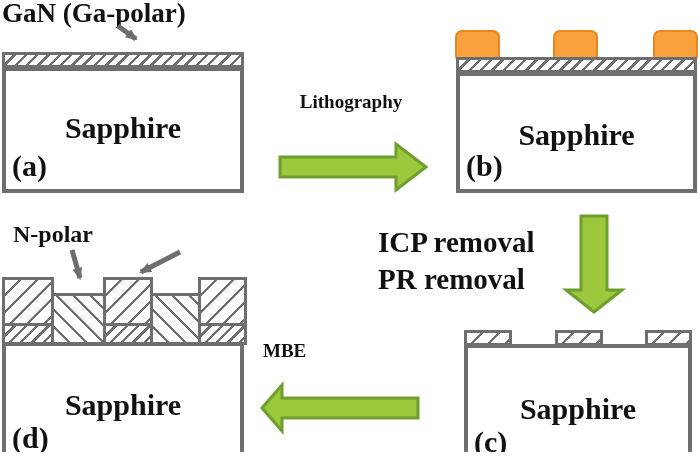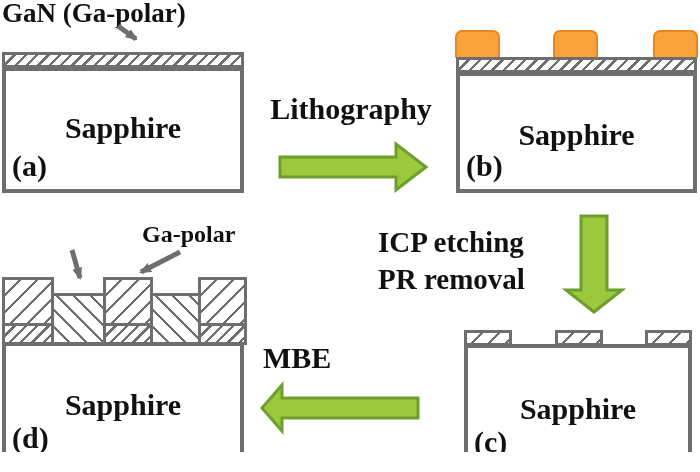--- a/index.html
+++ b/index.html
@@ -13,21 +13,21 @@
   .sapphire-box{border:4px solid var(--outline_gray,#6e6e6e);background:#fff;}
   .thin-layer{border:3px solid var(--outline_gray,#6e6e6e);}
   .hatch-fine{background:#fff repeating-linear-gradient(135deg,rgba(0,0,0,0) 0 5.5px,var(--outline_gray,#6e6e6e) 5.5px 8px);}
   .hatch-ga{background:#fff repeating-linear-gradient(135deg,rgba(0,0,0,0) 0 9.5px,var(--outline_gray,#6e6e6e) 9.5px 12px);}
   .hatch-n{background:#fff repeating-linear-gradient(45deg,rgba(0,0,0,0) 0 9.5px,var(--outline_gray,#6e6e6e) 9.5px 12px);}
   .pr-block{background:var(--pr_fill,#f9a13c);border:2px solid var(--pr_stroke,#e8871e);border-radius:7px 7px 3px 3px;}
   .col-strip{position:absolute;left:-3px;right:-3px;bottom:-3px;height:16px;border:3px solid var(--outline_gray,#6e6e6e);}
   
   .substrate-label{left:0;right:0;text-align:center;font-size:30px;line-height:1;}
   .id-label{font-size:30px;line-height:1;}
-  .step-label{font-size:30px;line-height:1.2;}
+  .step-label{font-size:19px;line-height:1.2;}
   .annot-label{font-size:24px;line-height:1;}
   .gan-label{font-size:27px;line-height:1;}
   .icp-label{font-size:29px;line-height:37px;}
   svg{display:block;overflow:visible;}
 </style>
 </head>
 <body>
 
 <div id="scene">
 
@@ -58,21 +58,21 @@
     <div class="abs pr-block" style="left:553px;top:30px;width:45px;height:29px;"></div>
     <div class="abs pr-block" style="left:653px;top:30px;width:45px;height:29px;"></div>
     <div class="abs thin-layer hatch-fine" style="left:456px;top:57px;width:241px;height:16px;"></div>
     <div class="abs sapphire-box" style="left:456px;top:72px;width:241px;height:121px;">
       <div class="abs substrate-label" style="top:44px;">Sapphire</div>
       <div class="abs id-label" style="left:6px;bottom:8px;">(b)</div>
     </div>
   </div>
 
   <div class="abs" style="left:378px;top:224px;">
-    <div class="icp-label">ICP etching</div>
+    <div class="icp-label">ICP removal</div>
     <div class="icp-label">PR removal</div>
   </div>
   <svg class="abs" style="left:564px;top:214px;" width="60" height="100" viewBox="0 0 60 100">
     <polygon points="17,2 43,2 43,76 58,76 30,98 2,76 17,76" style="fill:var(--arrow_fill,#9bc83c);stroke:var(--arrow_stroke,#6e9e2d);stroke-width:3;"></polygon>
   </svg>
 
   <div class="grp">
     <div class="abs thin-layer hatch-ga" style="left:464px;top:330px;width:48px;height:16px;"></div>
     <div class="abs thin-layer hatch-ga" style="left:555px;top:330px;width:48px;height:16px;"></div>
     <div class="abs thin-layer hatch-ga" style="left:645px;top:330px;width:47px;height:16px;"></div>
@@ -81,21 +81,21 @@
       <div class="abs id-label" style="left:6px;bottom:6px;">(c)</div>
     </div>
   </div>
 
   <div class="abs step-label" style="left:263px;top:340px;width:155px;text-align:left;">MBE</div>
   <svg class="abs" style="left:260px;top:382px;" width="160" height="52" viewBox="0 0 160 52">
     <polygon points="158,16 22,16 22,3 2,26 22,49 22,36 158,36" style="fill:var(--arrow_fill,#9bc83c);stroke:var(--arrow_stroke,#6e9e2d);stroke-width:3;"></polygon>
   </svg>
 
   <div class="grp">
-    <div class="abs annot-label" style="left:142px;top:222px;">Ga-polar</div>
+    <div class="abs annot-label" style="left:13px;top:222px;">N-polar</div>
     <svg class="abs" style="left:55px;top:246px;" width="140" height="48" viewBox="0 0 140 48">
       <line x1="17" y1="4" x2="25" y2="32" style="stroke:var(--outline_gray,#6e6e6e);stroke-width:5;" marker-end="url(#arrowhead)"></line>
       <line x1="125" y1="6" x2="86" y2="26" style="stroke:var(--outline_gray,#6e6e6e);stroke-width:5;" marker-end="url(#arrowhead)"></line>
     </svg>
 
     <div class="abs thin-layer hatch-n" style="left:51px;top:293px;width:55px;height:52px;"></div>
     <div class="abs thin-layer hatch-n" style="left:150px;top:293px;width:51px;height:52px;"></div>
 
     <div class="abs thin-layer hatch-ga" style="left:2px;top:277px;width:52px;height:68px;">
       <div class="col-strip hatch-fine"></div>

